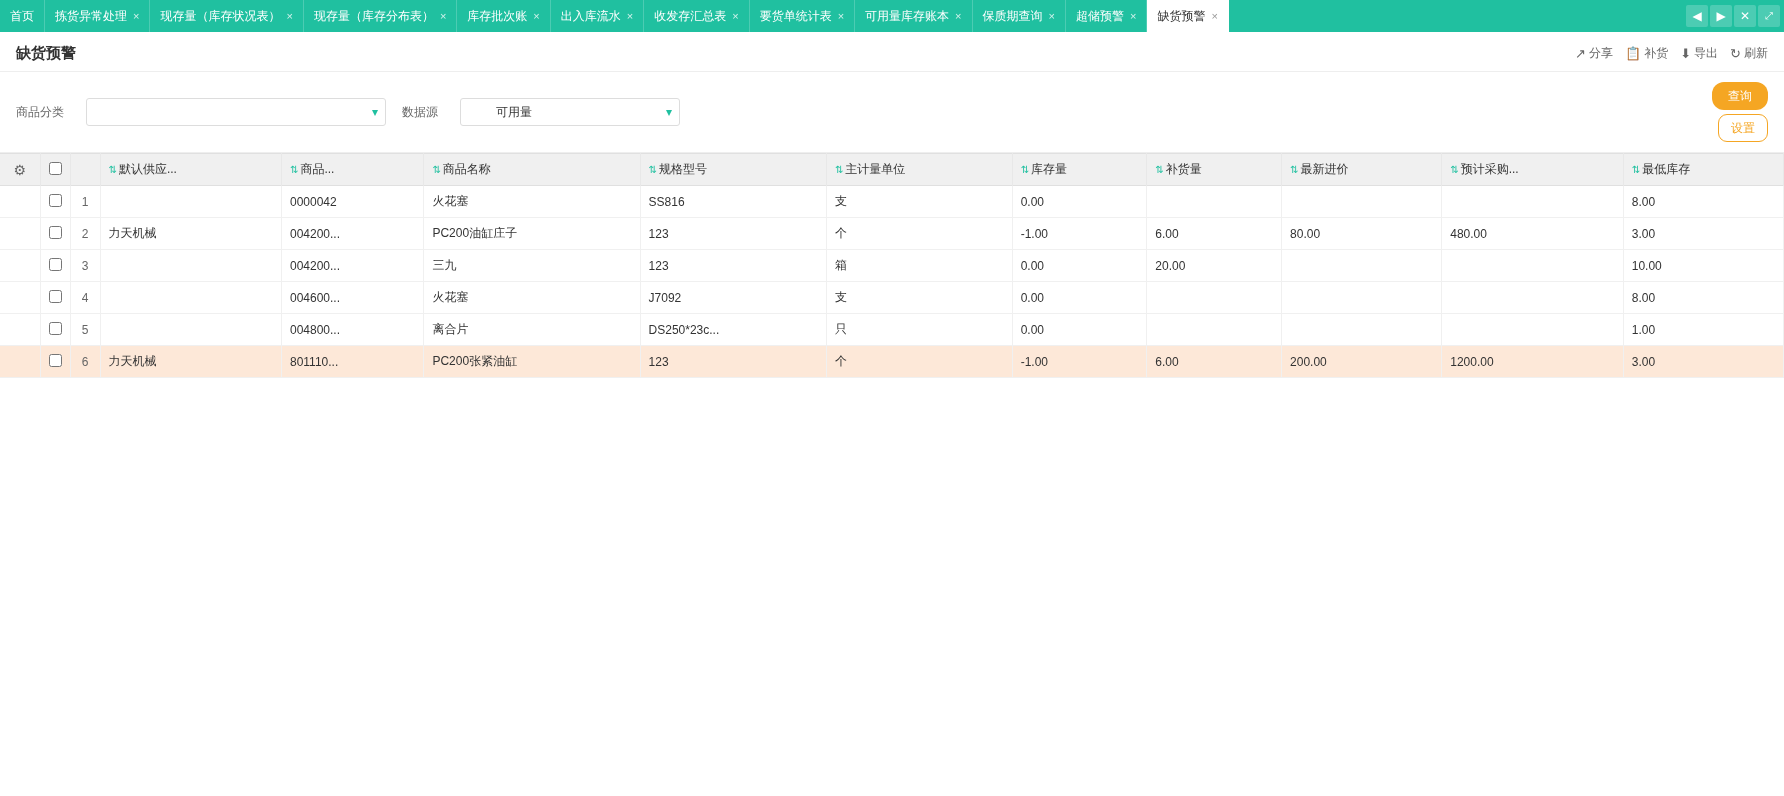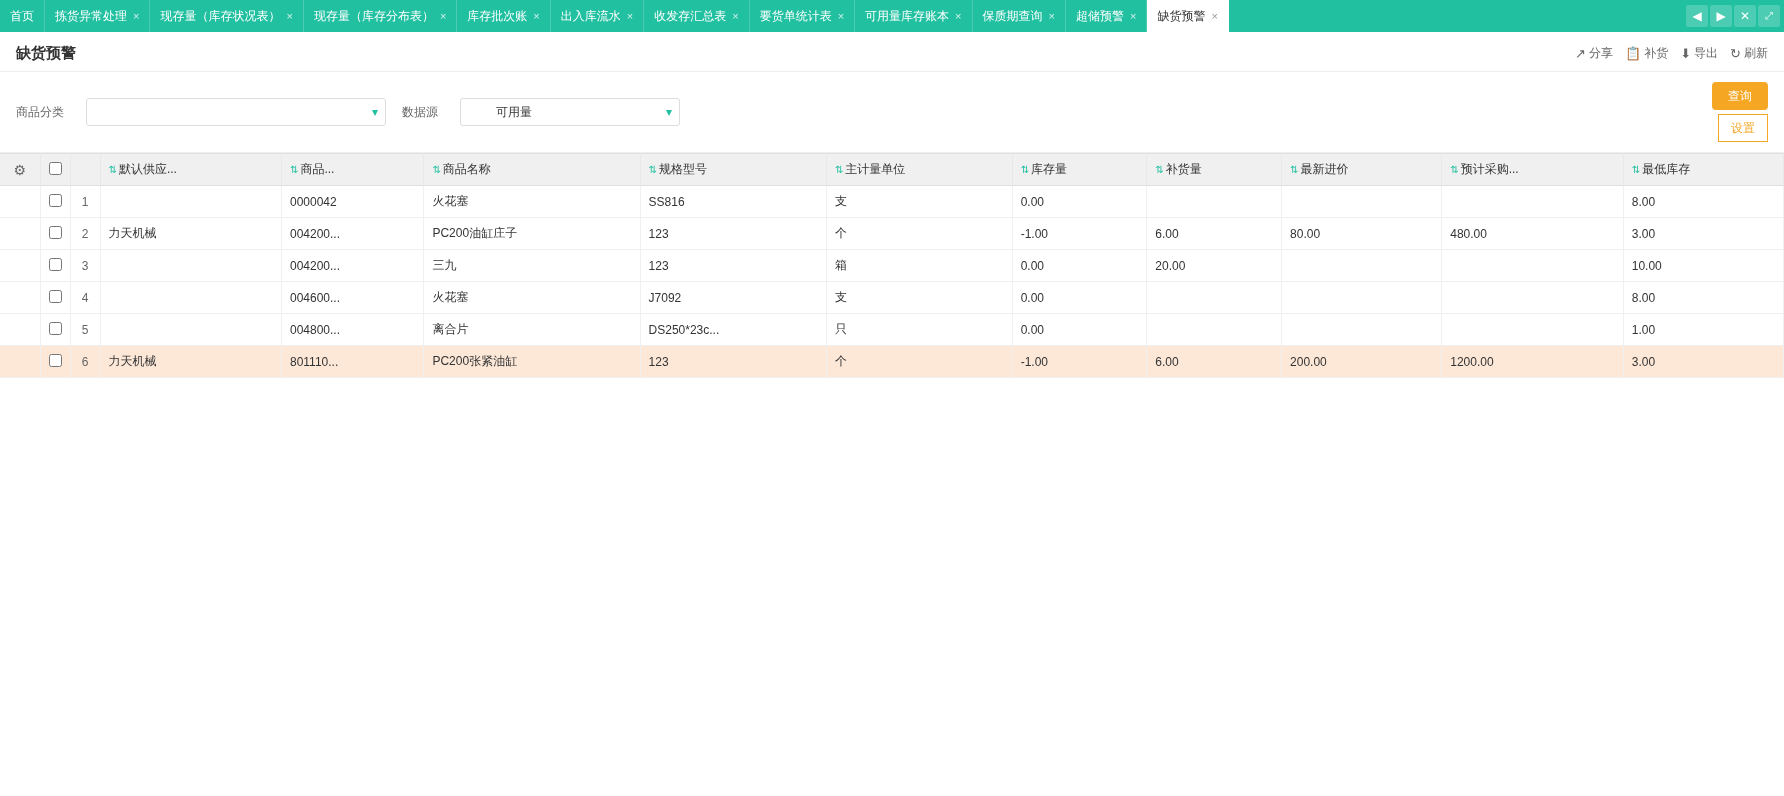--- a/index.html
+++ b/index.html
@@ -126,32 +126,32 @@
       background: #fff;
       color: #333;
       cursor: pointer;
       appearance: none;
       font-size: 12px;
     }
     .query-btn {
       background: #f5a623;
       color: #fff;
       border: none;
-      border-radius: 4px;
+      border-radius: 12px;
       padding: 5px 16px;
       cursor: pointer;
       font-size: 12px;
       height: 28px;
       margin-left: auto;
     }
     .settings-btn {
       background: #fff;
       color: #f5a623;
       border: 1px solid #f5a623;
-      border-radius: 0;
+      border-radius: 9px;
       padding: 4px 12px;
       cursor: pointer;
       font-size: 12px;
       height: 28px;
     }
 
     
     .table-container {
       padding: 0 0;
       overflow-x: auto;

